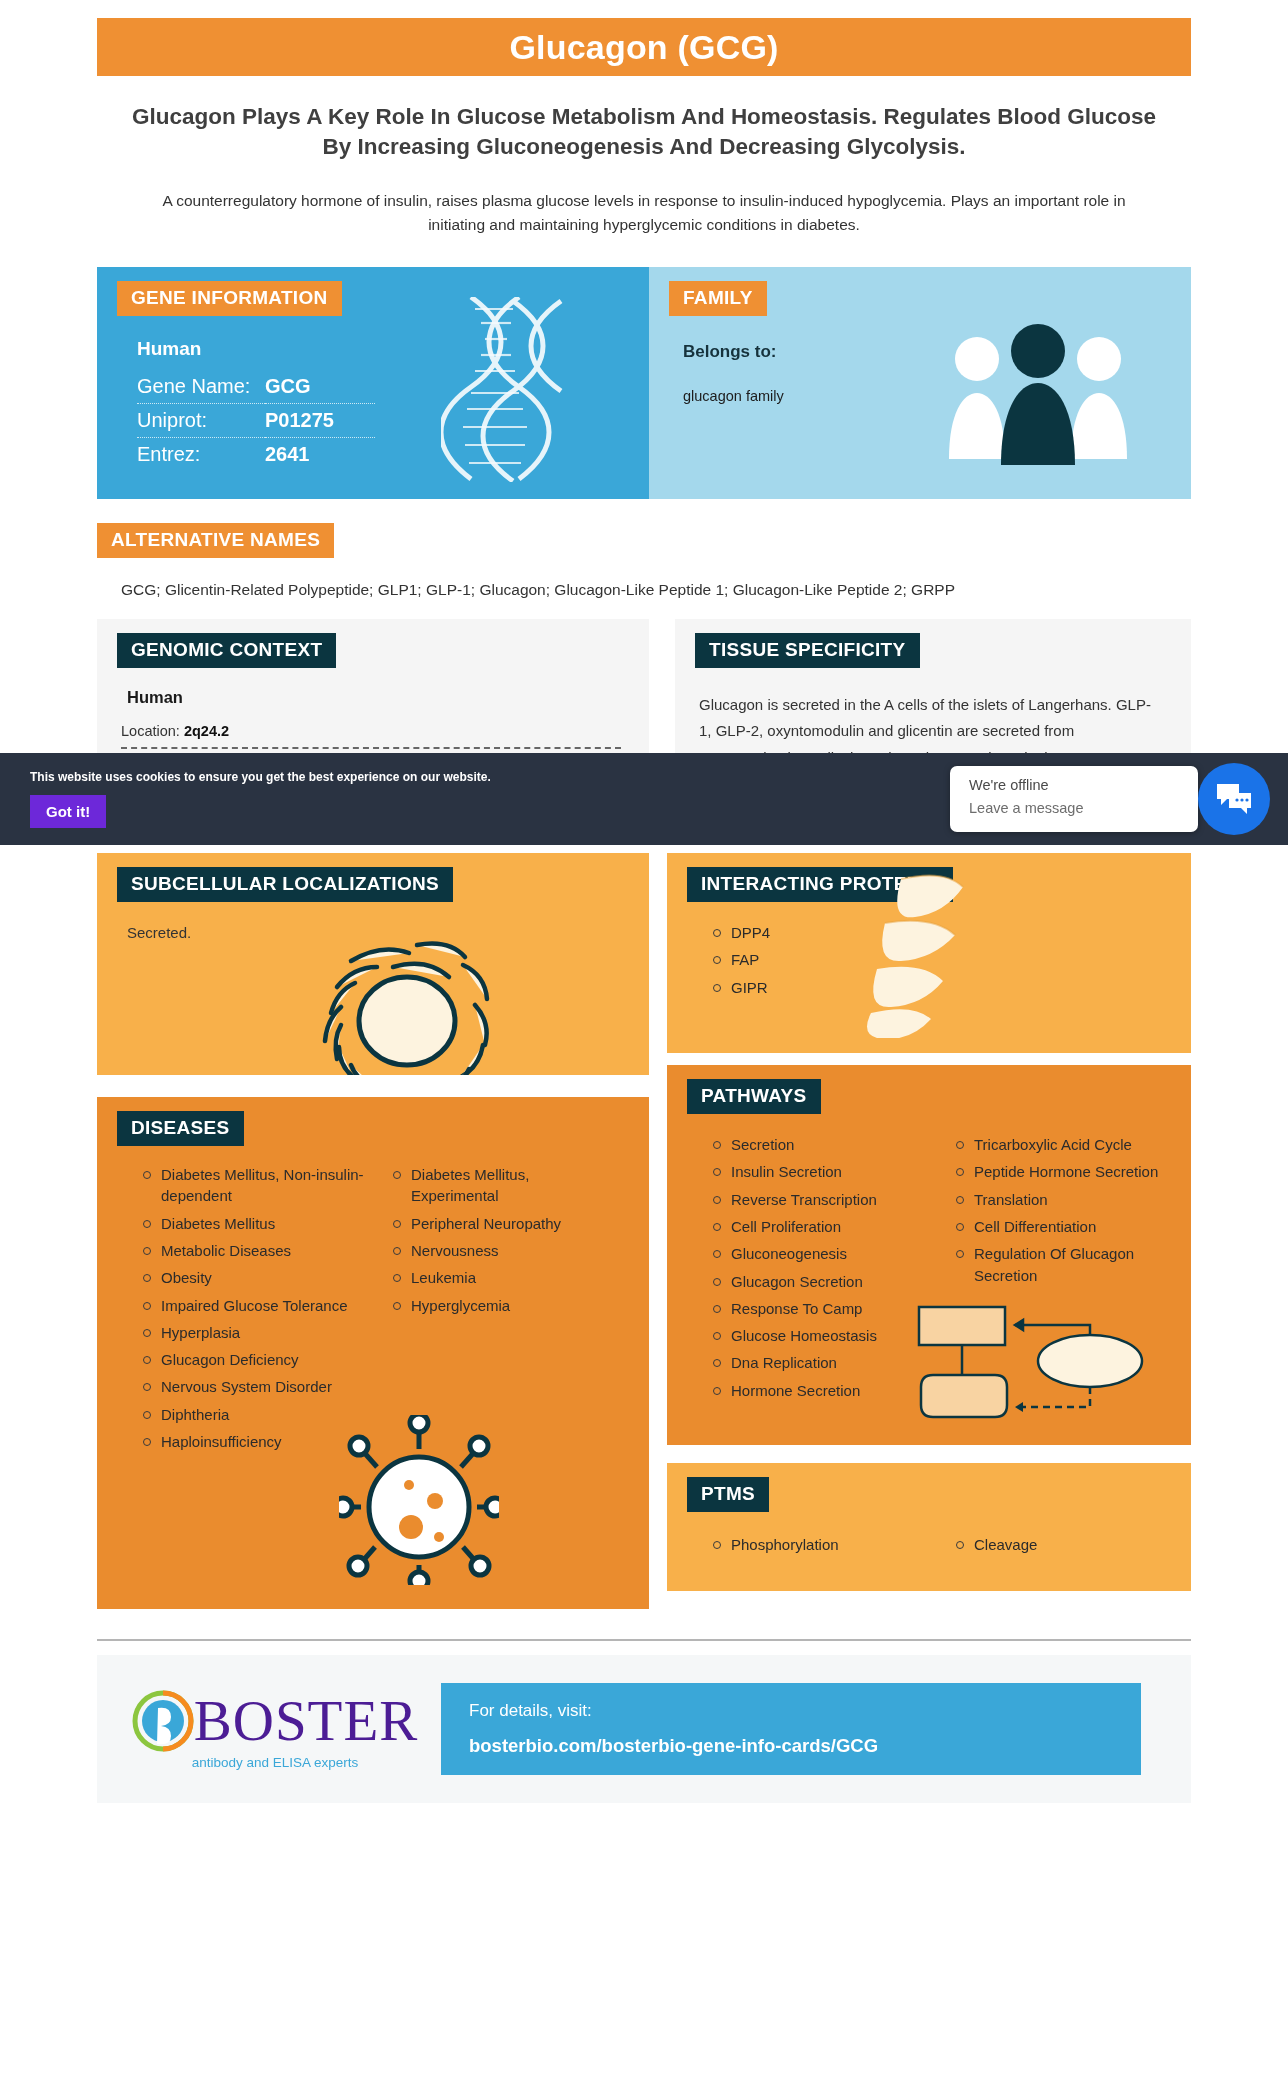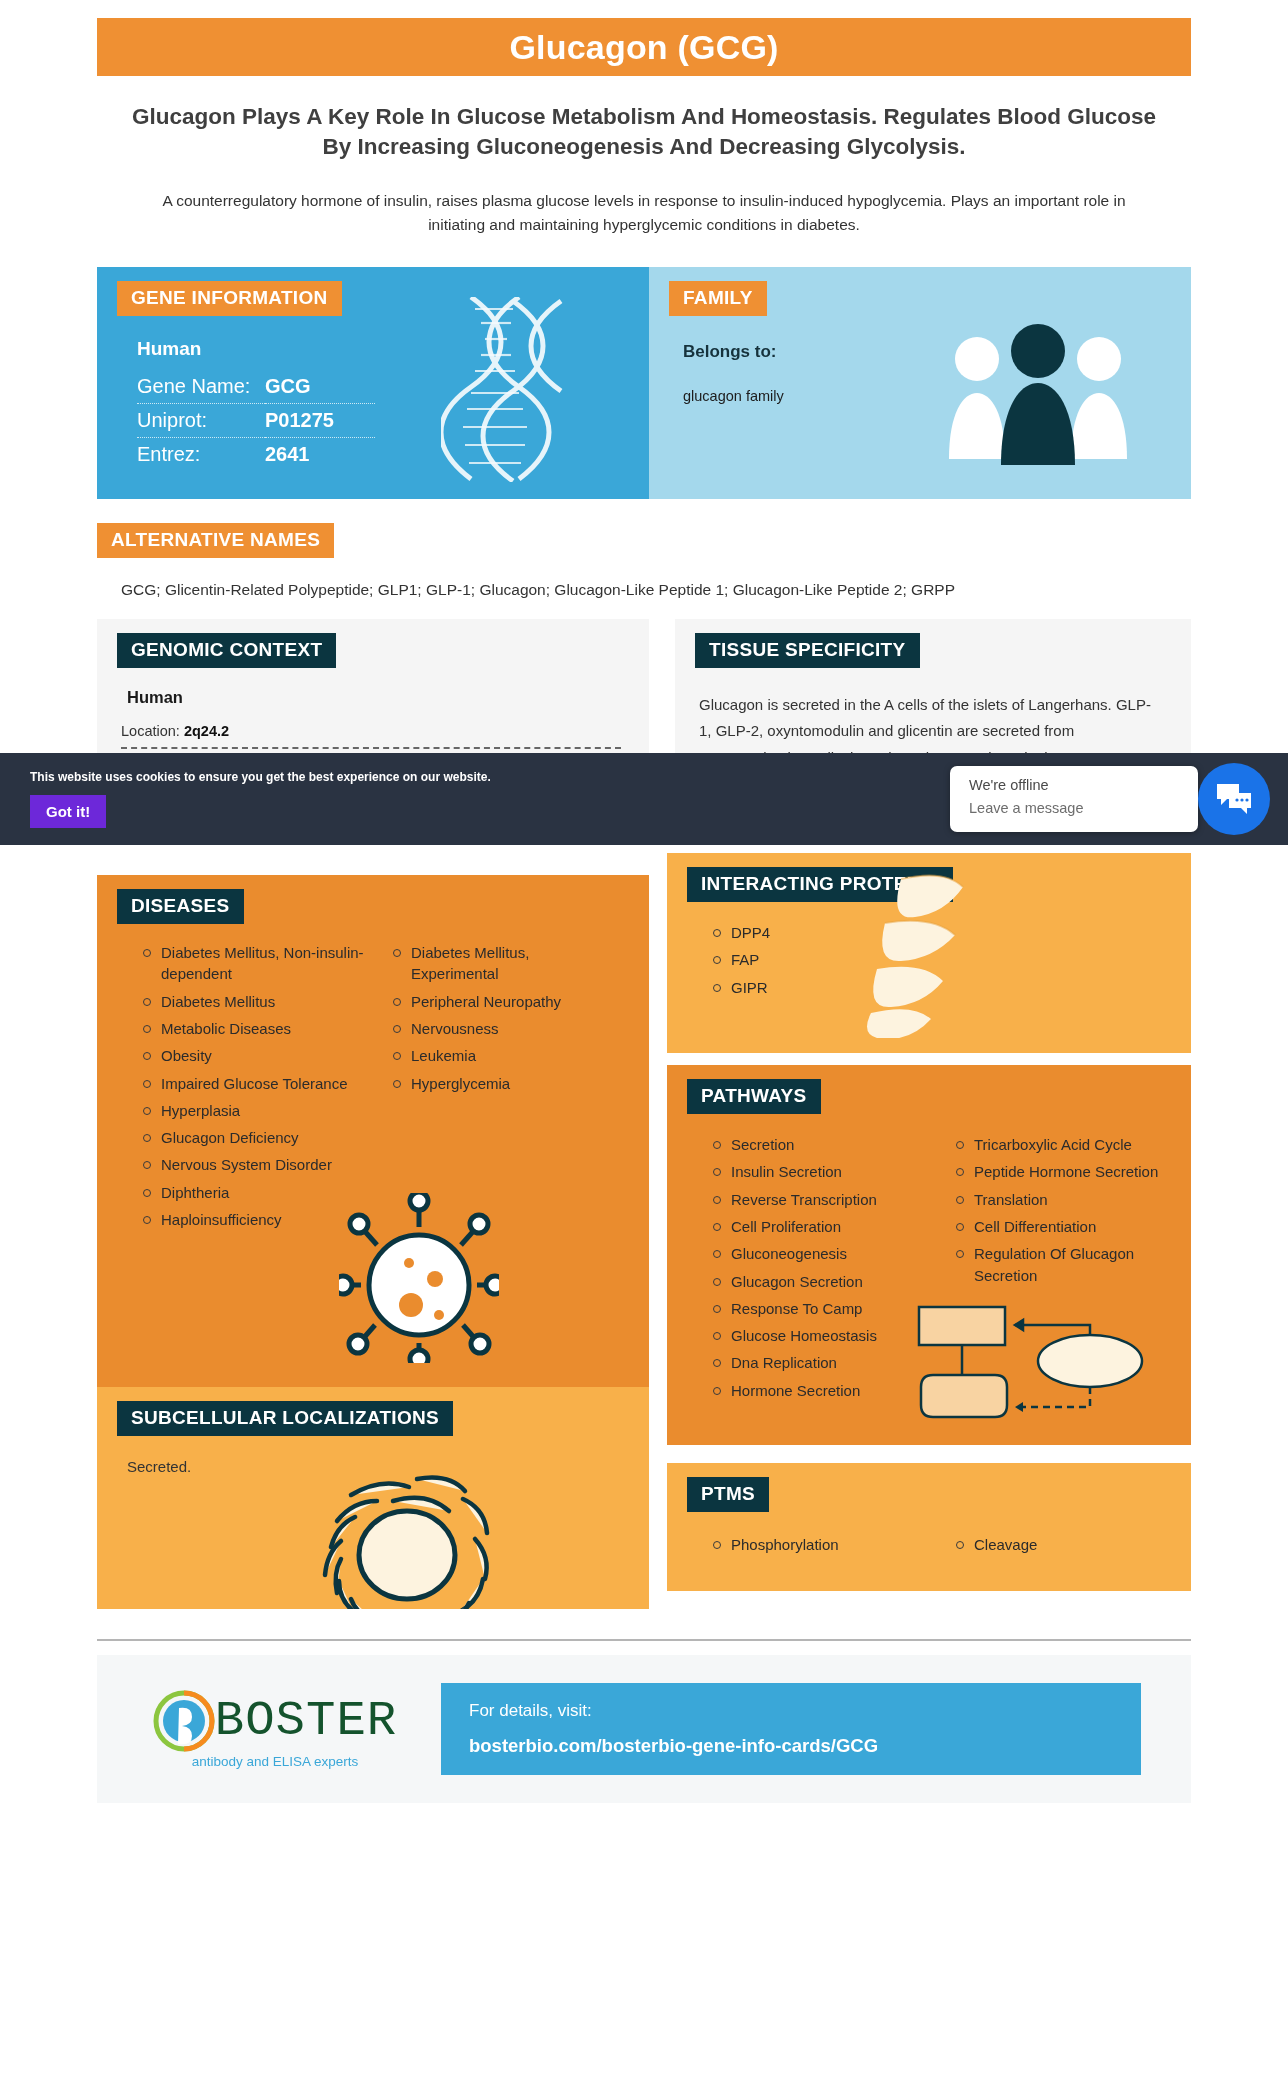--- a/index.html
+++ b/index.html
@@ -207,21 +207,21 @@
   
   .footer-rule {
     margin: 30px 97px 0 97px; border-top: 2px solid #b5b5b5;
   }
   .footer {
     margin: 14px 97px 0 97px; background: #f5f7f8;
     height: 148px; display: flex; align-items: center; padding-left: 28px;
   }
   .logo-box { width: 300px; display: flex; flex-direction: column; align-items: center; }
   .logo-row { display: flex; align-items: center; }
-  .logo-word { font-size: 49px; letter-spacing: 1px; color: #14532d; font-family: Liberation Mono, monospace; }
+  .logo-word { font-size: 57px; letter-spacing: 1px; color: #4c1d95; font-family: Liberation Serif, serif; }
   .logo-tag { font-size: 13.5px; color: #3aa7d8; margin-top: 2px; }
   .visit {
     background: #3aa7d8; color: #ffffff; margin-left: 16px;
     padding: 18px 28px; width: 700px;
   }
   .visit .v1 { font-size: 17px; margin-bottom: 14px; }
   .visit .v2 { font-size: 18.5px; font-weight: bold; }
 </style>
 </head>
 <body>
@@ -358,20 +358,49 @@
       <div class="tag-wrap">
         <span class="tag-dark">TISSUE SPECIFICITY</span>
       </div>
       <div class="ts-body">Glucagon is secreted in the A cells of the islets of Langerhans. GLP-1, GLP-2, oxyntomodulin and glicentin are secreted from enteroendocrine cells throughout the gastrointestinal tract. GLP-1 and GLP-2 are also secreted in selected neurons in the brain.</div>
     </div>
   </div>
 
   <div class="row3">
 
     <div class="col-left">
+
+      <div class="opanel sub-loc">
+        <div class="tag-wrap">
+          <span class="tag-dark">SUBCELLULAR LOCALIZATIONS</span>
+        </div>
+        <div class="txt">Secreted.</div>
+        <div class="er">
+          <svg width="200" height="190" viewBox="0 0 200 190">
+            <ellipse cx="100" cy="112" rx="48" ry="44" fill="#fdf3df" stroke="#0b3540" stroke-width="5"></ellipse>
+            <g stroke="#0b3540" stroke-width="4.5" fill="#fdf3df" stroke-linecap="round">
+              <path d="M44 52 q30 -18 58 -8"></path>
+                <path d="M110 36 q32 -6 48 12"></path>
+              <path d="M30 78 q16 -20 40 -20"></path>
+                <path d="M86 58 q34 -10 56 10"></path>
+              <path d="M156 56 q22 10 24 34"></path>
+                <path d="M24 104 q6 -22 24 -30"></path>
+              <path d="M18 132 q2 -22 16 -34"></path>
+                <path d="M168 96 q16 18 10 40"></path>
+              <path d="M176 136 q-4 22 -22 32"></path>
+                <path d="M30 150 q-4 -20 4 -34"></path>
+              <path d="M46 168 q-14 -12 -14 -30"></path>
+                <path d="M70 180 q-20 -8 -26 -24"></path>
+              <path d="M104 186 q-22 0 -34 -12"></path>
+                <path d="M140 176 q-16 12 -36 12"></path>
+              <path d="M162 160 q-8 16 -24 22"></path>
+            </g>
+          </svg>
+        </div>
+      </div>
 
       <div class="opanel deep diseases">
         <div class="tag-wrap">
           <span class="tag-dark">DISEASES</span>
         </div>
         <div class="dis-body">
           <div class="list-cols">
             <div>
               <ul class="olist">
                 <li>Diabetes Mellitus, Non-insulin-dependent</li>
@@ -422,49 +451,20 @@
             </g>
             <g fill="#ea8c2e">
               <circle cx="72" cy="112" r="12"></circle>
                 <circle cx="96" cy="86" r="8"></circle>
               <circle cx="70" cy="70" r="5"></circle>
                 <circle cx="100" cy="122" r="5"></circle>
             </g>
           </svg>
         </div>
       </div>
-
-      <div class="opanel sub-loc">
-        <div class="tag-wrap">
-          <span class="tag-dark">SUBCELLULAR LOCALIZATIONS</span>
-        </div>
-        <div class="txt">Secreted.</div>
-        <div class="er">
-          <svg width="200" height="190" viewBox="0 0 200 190">
-            <ellipse cx="100" cy="112" rx="48" ry="44" fill="#fdf3df" stroke="#0b3540" stroke-width="5"></ellipse>
-            <g stroke="#0b3540" stroke-width="4.5" fill="#fdf3df" stroke-linecap="round">
-              <path d="M44 52 q30 -18 58 -8"></path>
-                <path d="M110 36 q32 -6 48 12"></path>
-              <path d="M30 78 q16 -20 40 -20"></path>
-                <path d="M86 58 q34 -10 56 10"></path>
-              <path d="M156 56 q22 10 24 34"></path>
-                <path d="M24 104 q6 -22 24 -30"></path>
-              <path d="M18 132 q2 -22 16 -34"></path>
-                <path d="M168 96 q16 18 10 40"></path>
-              <path d="M176 136 q-4 22 -22 32"></path>
-                <path d="M30 150 q-4 -20 4 -34"></path>
-              <path d="M46 168 q-14 -12 -14 -30"></path>
-                <path d="M70 180 q-20 -8 -26 -24"></path>
-              <path d="M104 186 q-22 0 -34 -12"></path>
-                <path d="M140 176 q-16 12 -36 12"></path>
-              <path d="M162 160 q-8 16 -24 22"></path>
-            </g>
-          </svg>
-        </div>
-      </div>
     </div>
 
     <div class="col-right">
 
       <div class="opanel inter">
         <div class="tag-wrap">
           <span class="tag-dark">INTERACTING PROTEINS</span>
         </div>
         <div class="helix">
           <svg width="120" height="165" viewBox="0 0 120 165">

